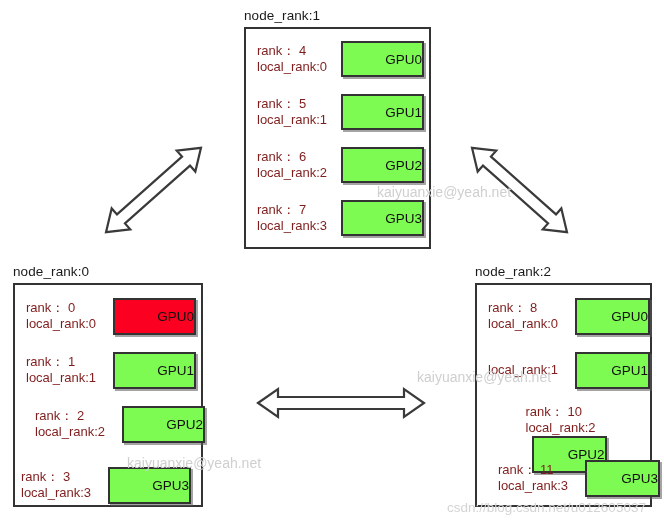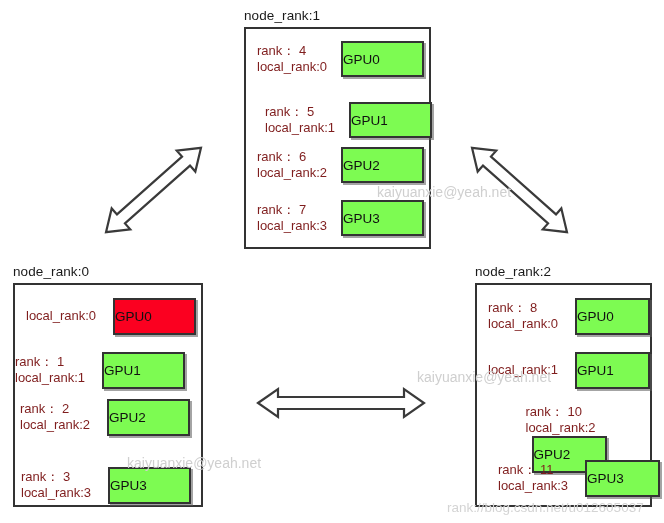--- a/index.html
+++ b/index.html
@@ -52,21 +52,21 @@
     flex: 0 0 auto;
   }
   .rank-text .ln {
     display: block;
   }
   .gpu-box {
     box-sizing: border-box;
     border: 2px solid #333333;
     display: flex;
     align-items: center;
-    justify-content: flex-start;
+    justify-content: flex-end;
     font-size: 13.5px;
     color: #111111;
     box-shadow: 2px 2px 0 rgba(90,90,90,0.55);
     flex: 0 0 auto;
   }
 
   
   .arrow-svg {
     position: absolute;
     overflow: visible;
@@ -104,21 +104,21 @@
       <div class="gpu-row" style="top:10px; height:40px; padding-left:11px;">
         <div class="rank-text" style="width:84px;">
           <span class="ln">rank： 4</span>
           <span class="ln">local_rank:0</span>
         </div>
         <div class="gpu-box" style="width:83px; height:36px; background:#7dfb52;">
           <span>GPU0</span>
         </div>
       </div>
 
-      <div class="gpu-row" style="top:63px; height:40px; padding-left:19px;margin-top:8px;">
+      <div class="gpu-row" style="top:63px; height:40px; padding-left:11px;">
         <div class="rank-text" style="width:84px;">
           <span class="ln">rank： 5</span>
           <span class="ln">local_rank:1</span>
         </div>
         <div class="gpu-box" style="width:83px; height:36px; background:#7dfb52;">
           <span>GPU1</span>
         </div>
       </div>
 
       <div class="gpu-row" style="top:116px; height:40px; padding-left:11px;">
@@ -143,38 +143,39 @@
 
     </div>
   </div>
 
   <div class="node-group" style="left:13px; top:264px;">
     <div class="node-title">node_rank:0</div>
     <div class="node-box" style="width:190px; height:224px;">
 
       <div class="gpu-row" style="top:11px; height:40px; padding-left:11px;">
         <div class="rank-text" style="width:87px;">
+          <span class="ln">rank： 0</span>
           <span class="ln">local_rank:0</span>
         </div>
         <div class="gpu-box" style="width:83px; height:37px; background:#fb0020;">
           <span>GPU0</span>
         </div>
       </div>
 
-      <div class="gpu-row" style="top:65px; height:40px; ">
+      <div class="gpu-row" style="top:65px; height:40px; padding-left:11px;">
         <div class="rank-text" style="width:87px;">
           <span class="ln">rank： 1</span>
           <span class="ln">local_rank:1</span>
         </div>
         <div class="gpu-box" style="width:83px; height:37px; background:#7dfb52;">
           <span>GPU1</span>
         </div>
       </div>
 
-      <div class="gpu-row" style="top:112px; height:40px; padding-left:5px;">
+      <div class="gpu-row" style="top:119px; height:40px; padding-left:20px;">
         <div class="rank-text" style="width:87px;">
           <span class="ln">rank： 2</span>
           <span class="ln">local_rank:2</span>
         </div>
         <div class="gpu-box" style="width:83px; height:37px; background:#7dfb52;">
           <span>GPU2</span>
         </div>
       </div>
 
       <div class="gpu-row" style="top:180px; height:40px; padding-left:6px;">
@@ -249,15 +250,15 @@
     </g>
   </svg>
 
   <svg class="arrow-svg" style="left:255px; top:385px; width:172px; height:36px;" viewBox="0 0 172 36">
     <path class="arrow-shape" d="M 3,18 L 23,4 L 23,12 L 149,12 L 149,4 L 169,18 L 149,32 L 149,24 L 23,24 L 23,32 Z"></path>
   </svg>
 
   <div class="wm" style="left:377px; top:184px;">kaiyuanxie@yeah.net</div>
   <div class="wm" style="left:417px; top:369px;">kaiyuanxie@yeah.net</div>
   <div class="wm" style="left:127px; top:455px;">kaiyuanxie@yeah.net</div>
-  <div class="wm wm-bottom" style="left:447px; top:500px;">rank://blog.csdn.net/u012605037</div>
+  <div class="wm wm-bottom" style="left:447px; top:500px;">csdn://blog.csdn.net/u012605037</div>
 
 </div>
 
 </body></html>

